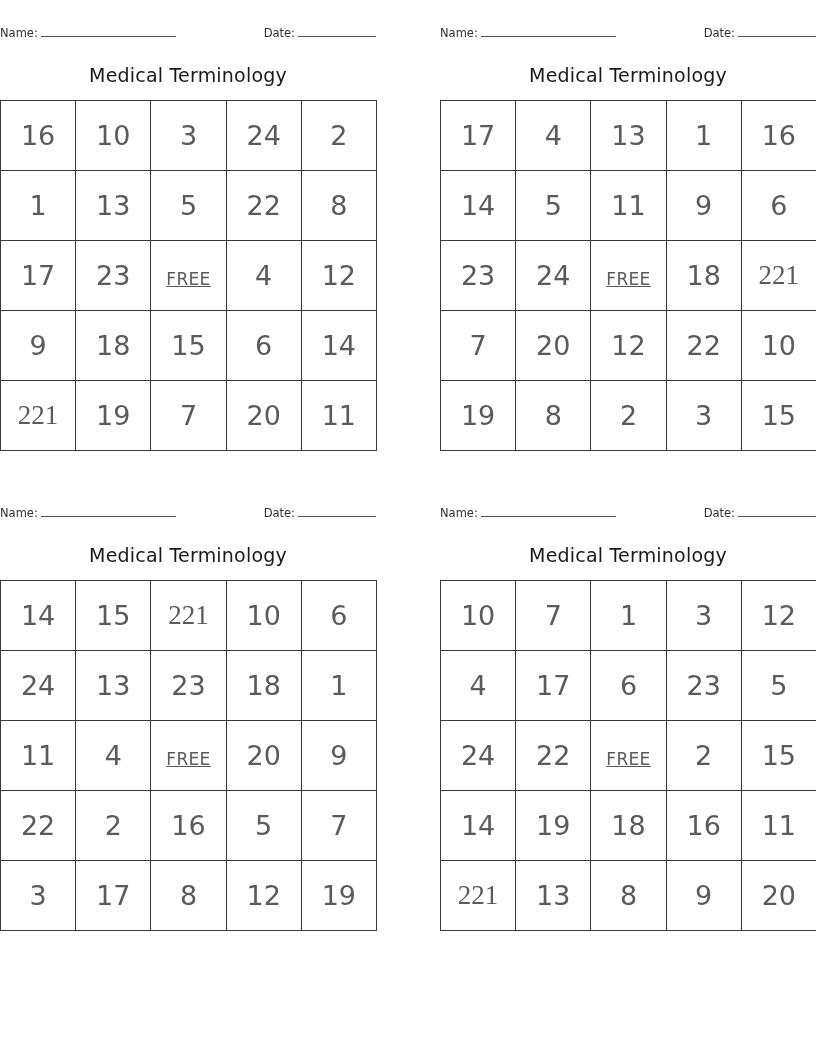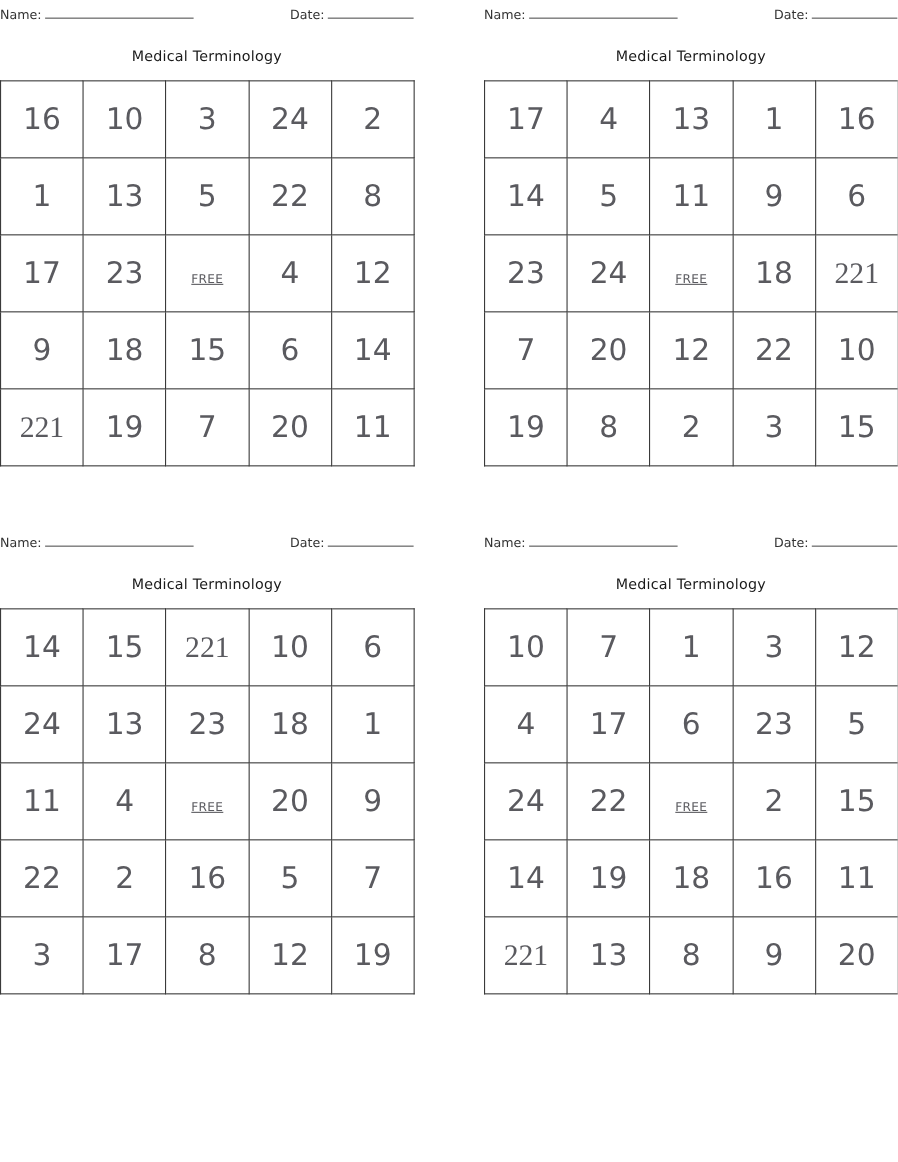--- a/index.html
+++ b/index.html
@@ -15,20 +15,21 @@
     width: 816px;
     height: 1056px;
     position: relative;
     padding: 0;
   }
   .card-grid {
     display: grid;
     grid-template-columns: 440px 376px;
     grid-template-rows: 480px 480px;
     width: 816px;
+    margin-top: 20px;
   }
   .card {
     width: 376px;
     position: relative;
   }
   .meta-row {
     display: flex;
     justify-content: space-between;
     align-items: baseline;
     font-size: 11.5px;
@@ -45,21 +46,21 @@
   .meta-label { color: #333; }
   .meta-line {
     display: inline-block;
     border-bottom: 1px solid #555;
     height: 11px;
   }
   .line-name { width: 135px; }
   .line-date { width: 78px; }
   .card-title {
     text-align: center;
-    font-size: 13px;
+    font-size: 19px;
     color: #1a1a1a;
     font-weight: 400;
     margin-top: 22px;
     margin-bottom: 14px;
     letter-spacing: 0.2px;
   }
   table.bingo {
     border-collapse: collapse;
     width: 376px;
     table-layout: fixed;
@@ -73,21 +74,21 @@
     font-size: 27px;
     color: #5a5a5f;
     font-weight: 400;
     padding: 0;
   }
   td.small {
     font-size: 13px;
     font-family: Liberation Serif, serif;
   }
   td.free span {
-    font-size: 11px;
+    font-size: 17px;
     text-decoration: underline;
     letter-spacing: 0.3px;
     color: #5a5a5f;
   }
   
   .q-tl { padding-left: 0px; }
   .q-tr { padding-left: 0px; }
 </style>
 </head>
 <body>

